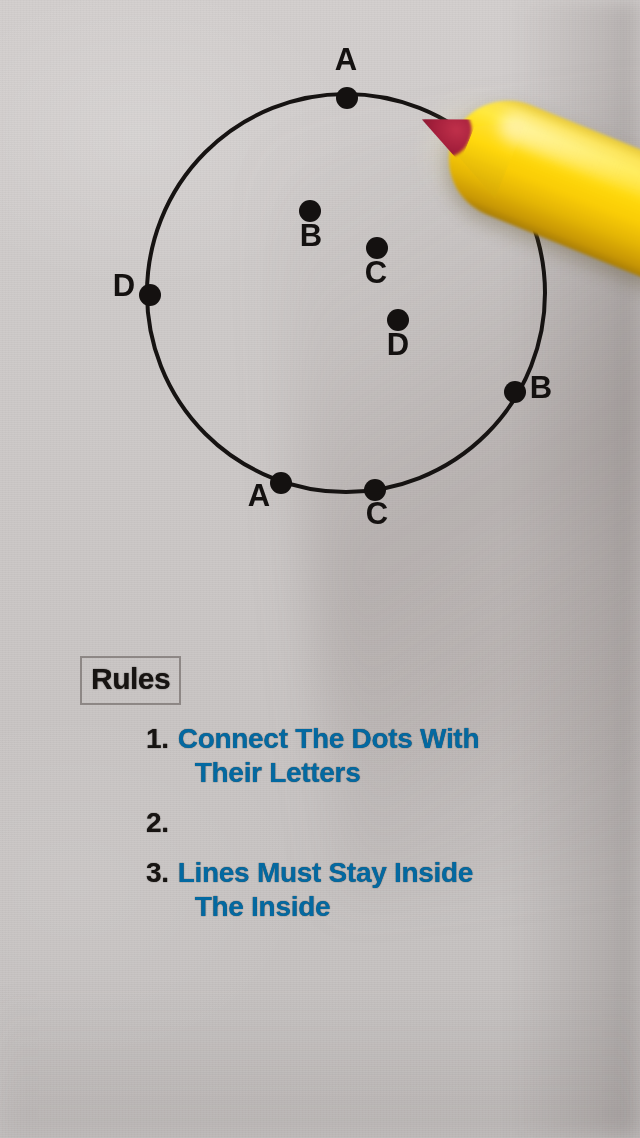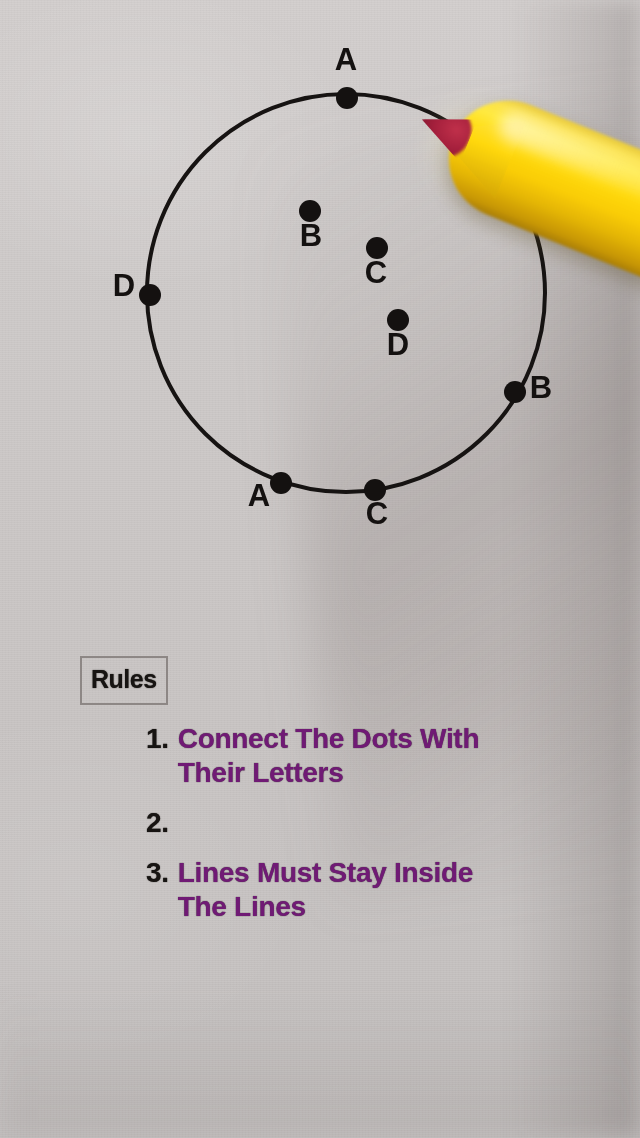--- a/index.html
+++ b/index.html
@@ -146,21 +146,21 @@
   .rules-box {
     position:absolute;
     left:80px; top:656px;
     padding:2px 9px 5px 9px;
     border:2px solid #8d8785;
     background:transparent;
   }
   .rules-title {
     font-family:"Liberation Sans", sans-serif;
     font-weight:bold;
-    font-size:25px;
+    font-size:30px;
     line-height:38px;
     letter-spacing:-.5px;
     color:#171412;
     text-shadow:0 0 1.2px rgba(23,20,18,.85);
   }
 
   .rules-list {
     position:absolute;
     left:146px; top:722px;
     width:470px;
@@ -177,26 +177,26 @@
     color:#171412;
     letter-spacing:-.3px;
     margin-right:9px;
     text-shadow:0 0 1.1px rgba(23,20,18,.8);
     white-space:nowrap;
   }
   .rule-text {
     font-weight:bold;
     font-size:28px;
     line-height:34px;
-    color:#701a75;
+    color:#0369a1;
     letter-spacing:-.3px;
     text-shadow:0 0 1.1px rgba(23,20,18,.8);
     max-width:430px;
   }
-  .rule-text .l2 { display:block; margin-left:0; }
+  .rule-text .l2 { display:block; margin-left:17px; }
 
   .blur-soft { filter:blur(.45px); }
 </style>
 </head>
 <body>
 
 <div id="page">
 
   <div class="paper-base"></div>
   <div class="paper-blotch"></div>
@@ -246,17 +246,17 @@
   <div class="rules-list blur-soft" id="rules-list">
       <div class="rule-item">
         <span class="rule-num">1.</span>
         <span class="rule-text">Connect The Dots With<span class="l2">Their Letters</span></span>
       </div>
       <div class="rule-item">
         <span class="rule-num">2.</span>
       </div>
       <div class="rule-item">
         <span class="rule-num">3.</span>
-        <span class="rule-text">Lines Must Stay Inside<span class="l2">The Lines</span></span>
+        <span class="rule-text">Lines Must Stay Inside<span class="l2">The Inside</span></span>
       </div>
     </div>
 
 </div>
 
 </body></html>

